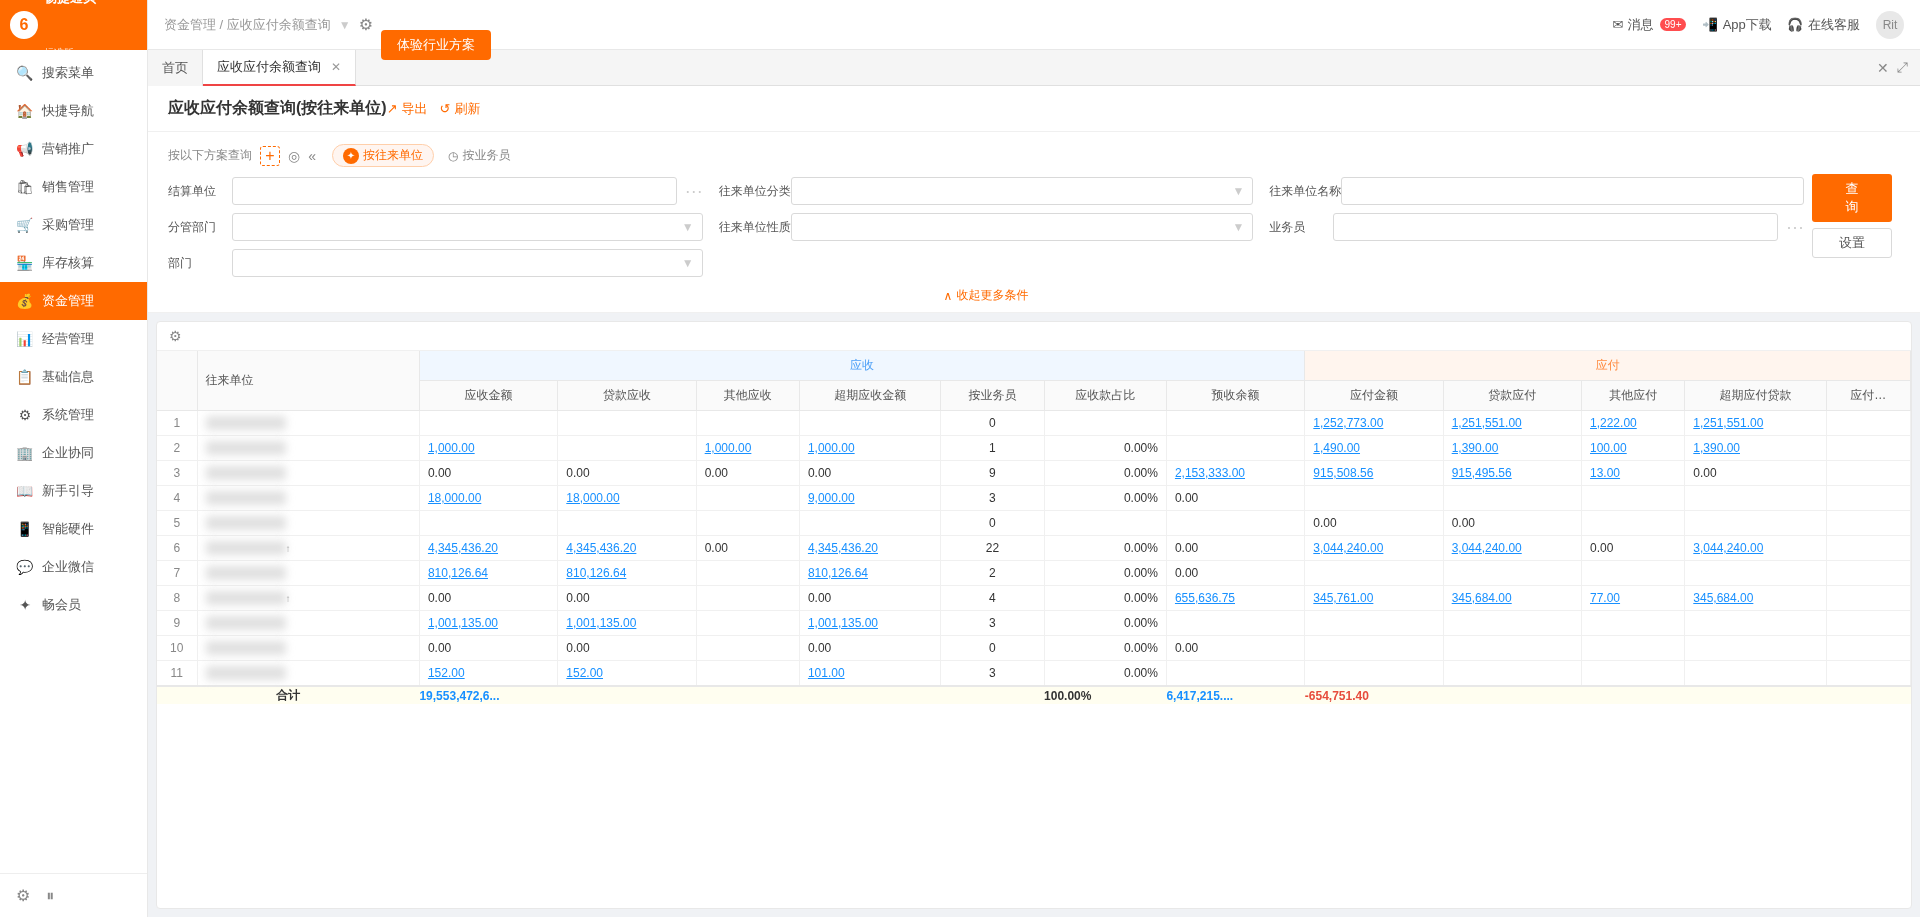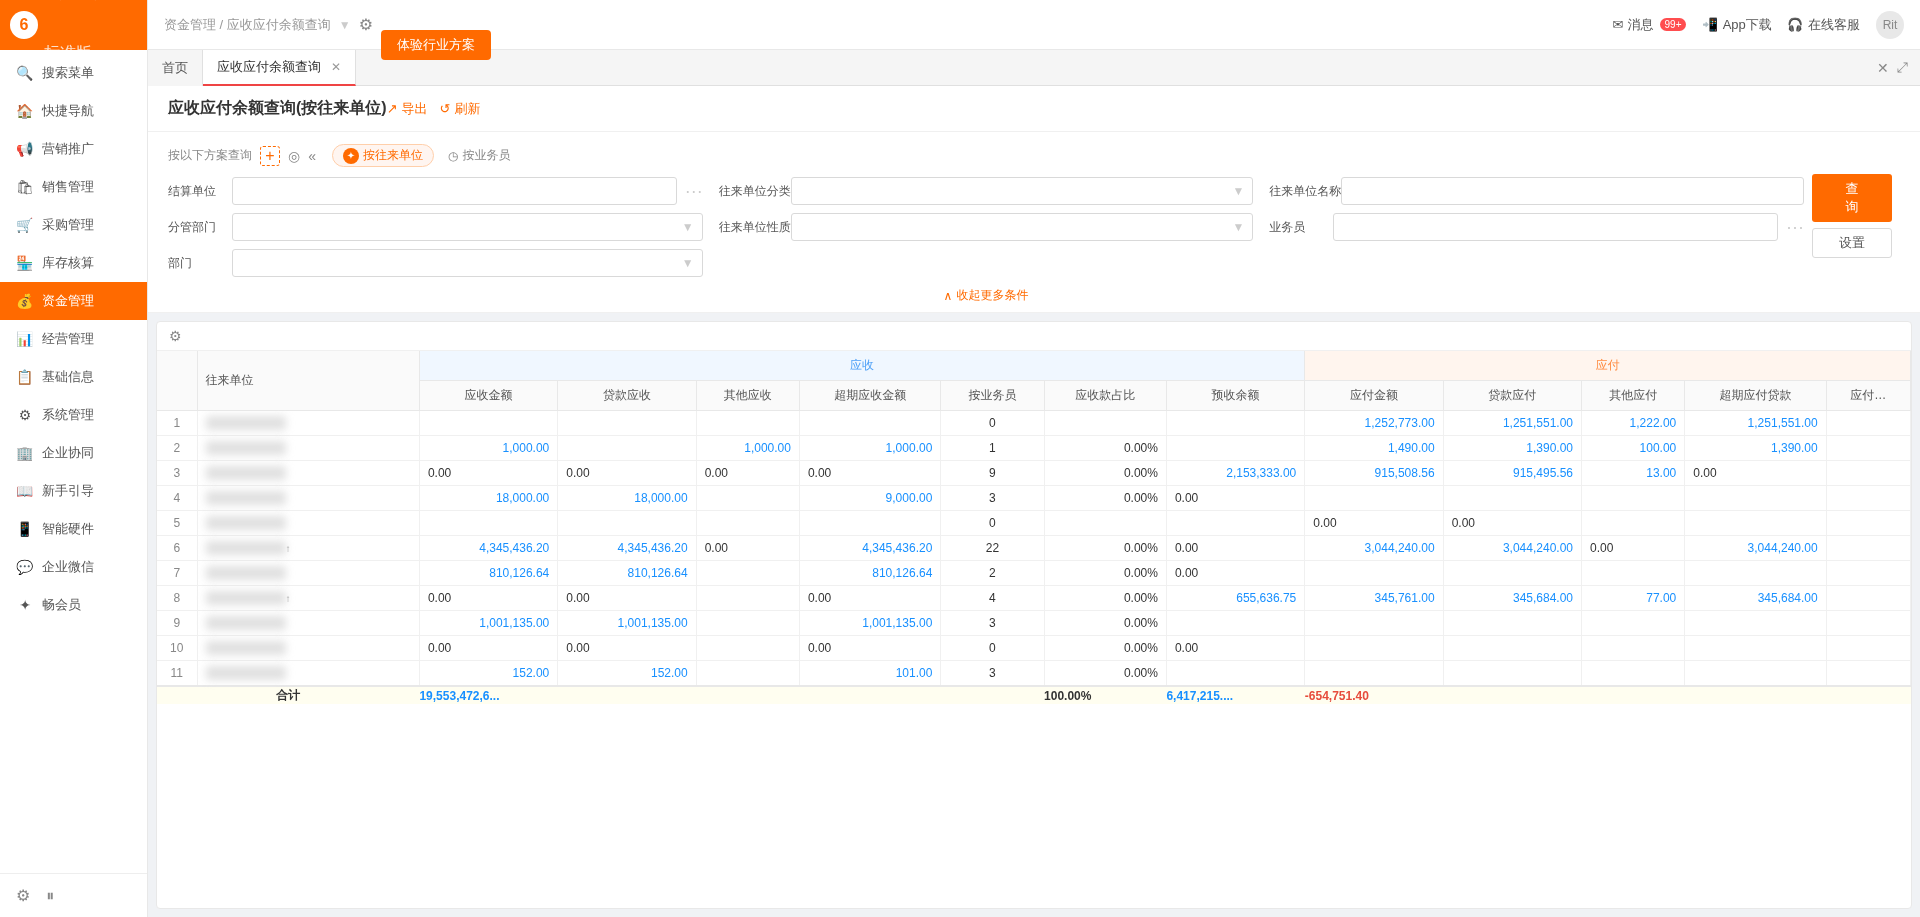--- a/index.html
+++ b/index.html
@@ -11,21 +11,21 @@
       border-right: 1px solid #e8e8e8; display: flex; flex-direction: column; z-index: 100;
     }
     .sidebar-logo {
       height: 50px; background: #ff6a00; display: flex; align-items: center; padding: 0 10px; gap: 6px;
     }
     .sidebar-logo-icon {
       width: 28px; height: 28px; background: #fff; border-radius: 50%; display: flex; align-items: center; justify-content: center;
       font-size: 16px; font-weight: bold; color: #ff6a00;
     }
     .sidebar-logo-text { color: #fff; font-size: 13px; font-weight: bold; line-height: 1.2; }
-    .sidebar-logo-sub { color: rgba(255,255,255,0.8); font-size: 16px; margin-top: 41px; }
+    .sidebar-logo-sub { color: rgba(255,255,255,0.8); font-size: 10px; margin-top: 41px; }
     .sidebar-menu { flex: 1; overflow-y: auto; padding: 4px 0; }
     .sidebar-item {
       display: flex; align-items: center; gap: 8px; padding: 10px 16px; cursor: pointer;
       color: #555; font-size: 13px; transition: background 0.2s;
     }
     .sidebar-item.active { background: #ff6a00; color: #fff; border-radius: 0; }
     .sidebar-item-icon { font-size: 14px; width: 18px; text-align: center; }
     .sidebar-bottom {
       padding: 12px 16px; border-top: 1px solid #eee; display: flex; gap: 16px; align-items: center;
     }
@@ -113,21 +113,21 @@
       padding: 6px 8px; text-align: center; white-space: nowrap; color: #555; font-weight: 500;
       position: sticky; top: 0; z-index: 2;
     }
     thead tr th:first-child { position: sticky; left: 0; z-index: 3; background: #fafafa; }
     .th-group { background: #f0f7ff; color: #4b9ff7; }
     tbody tr td {
       border-bottom: 1px solid #f0f0f0; border-right: 1px solid #f0f0f0;
       padding: 5px 8px; white-space: nowrap; color: #333;
     }
     tbody tr td:first-child { text-align: center; color: #888; background: #fff; }
-    tbody tr td.num-cell { text-align: right; color: #1890ff; cursor: pointer; }
+    tbody tr td.num-cell { text-align: left; color: #1890ff; text-decoration: underline; cursor: pointer; }
     tbody tr td.plain-num { text-align: center; }
     tbody tr td.percent { text-align: right; }
     .tfoot-row td { background: #fffef0; font-weight: bold; border-top: 2px solid #e8e8e8; }
     .tfoot-row td.sum-label { text-align: left; color: #333; }
     .tfoot-row td.num-cell { color: #1890ff; }
 
     
     .query-btn { background: #ff6a00; color: #fff; border: none; padding: 6px 32px; border-radius: 3px; cursor: pointer; font-size: 13px; display: block; width: 80px; margin-bottom: 6px; }
     .settings-btn { background: #fff; color: #555; border: 1px solid #d9d9d9; padding: 5px 16px; border-radius: 3px; cursor: pointer; font-size: 13px; display: block; width: 80px; }
     .filter-btns { display: flex; flex-direction: column; align-items: flex-end; padding: 0 8px; }

